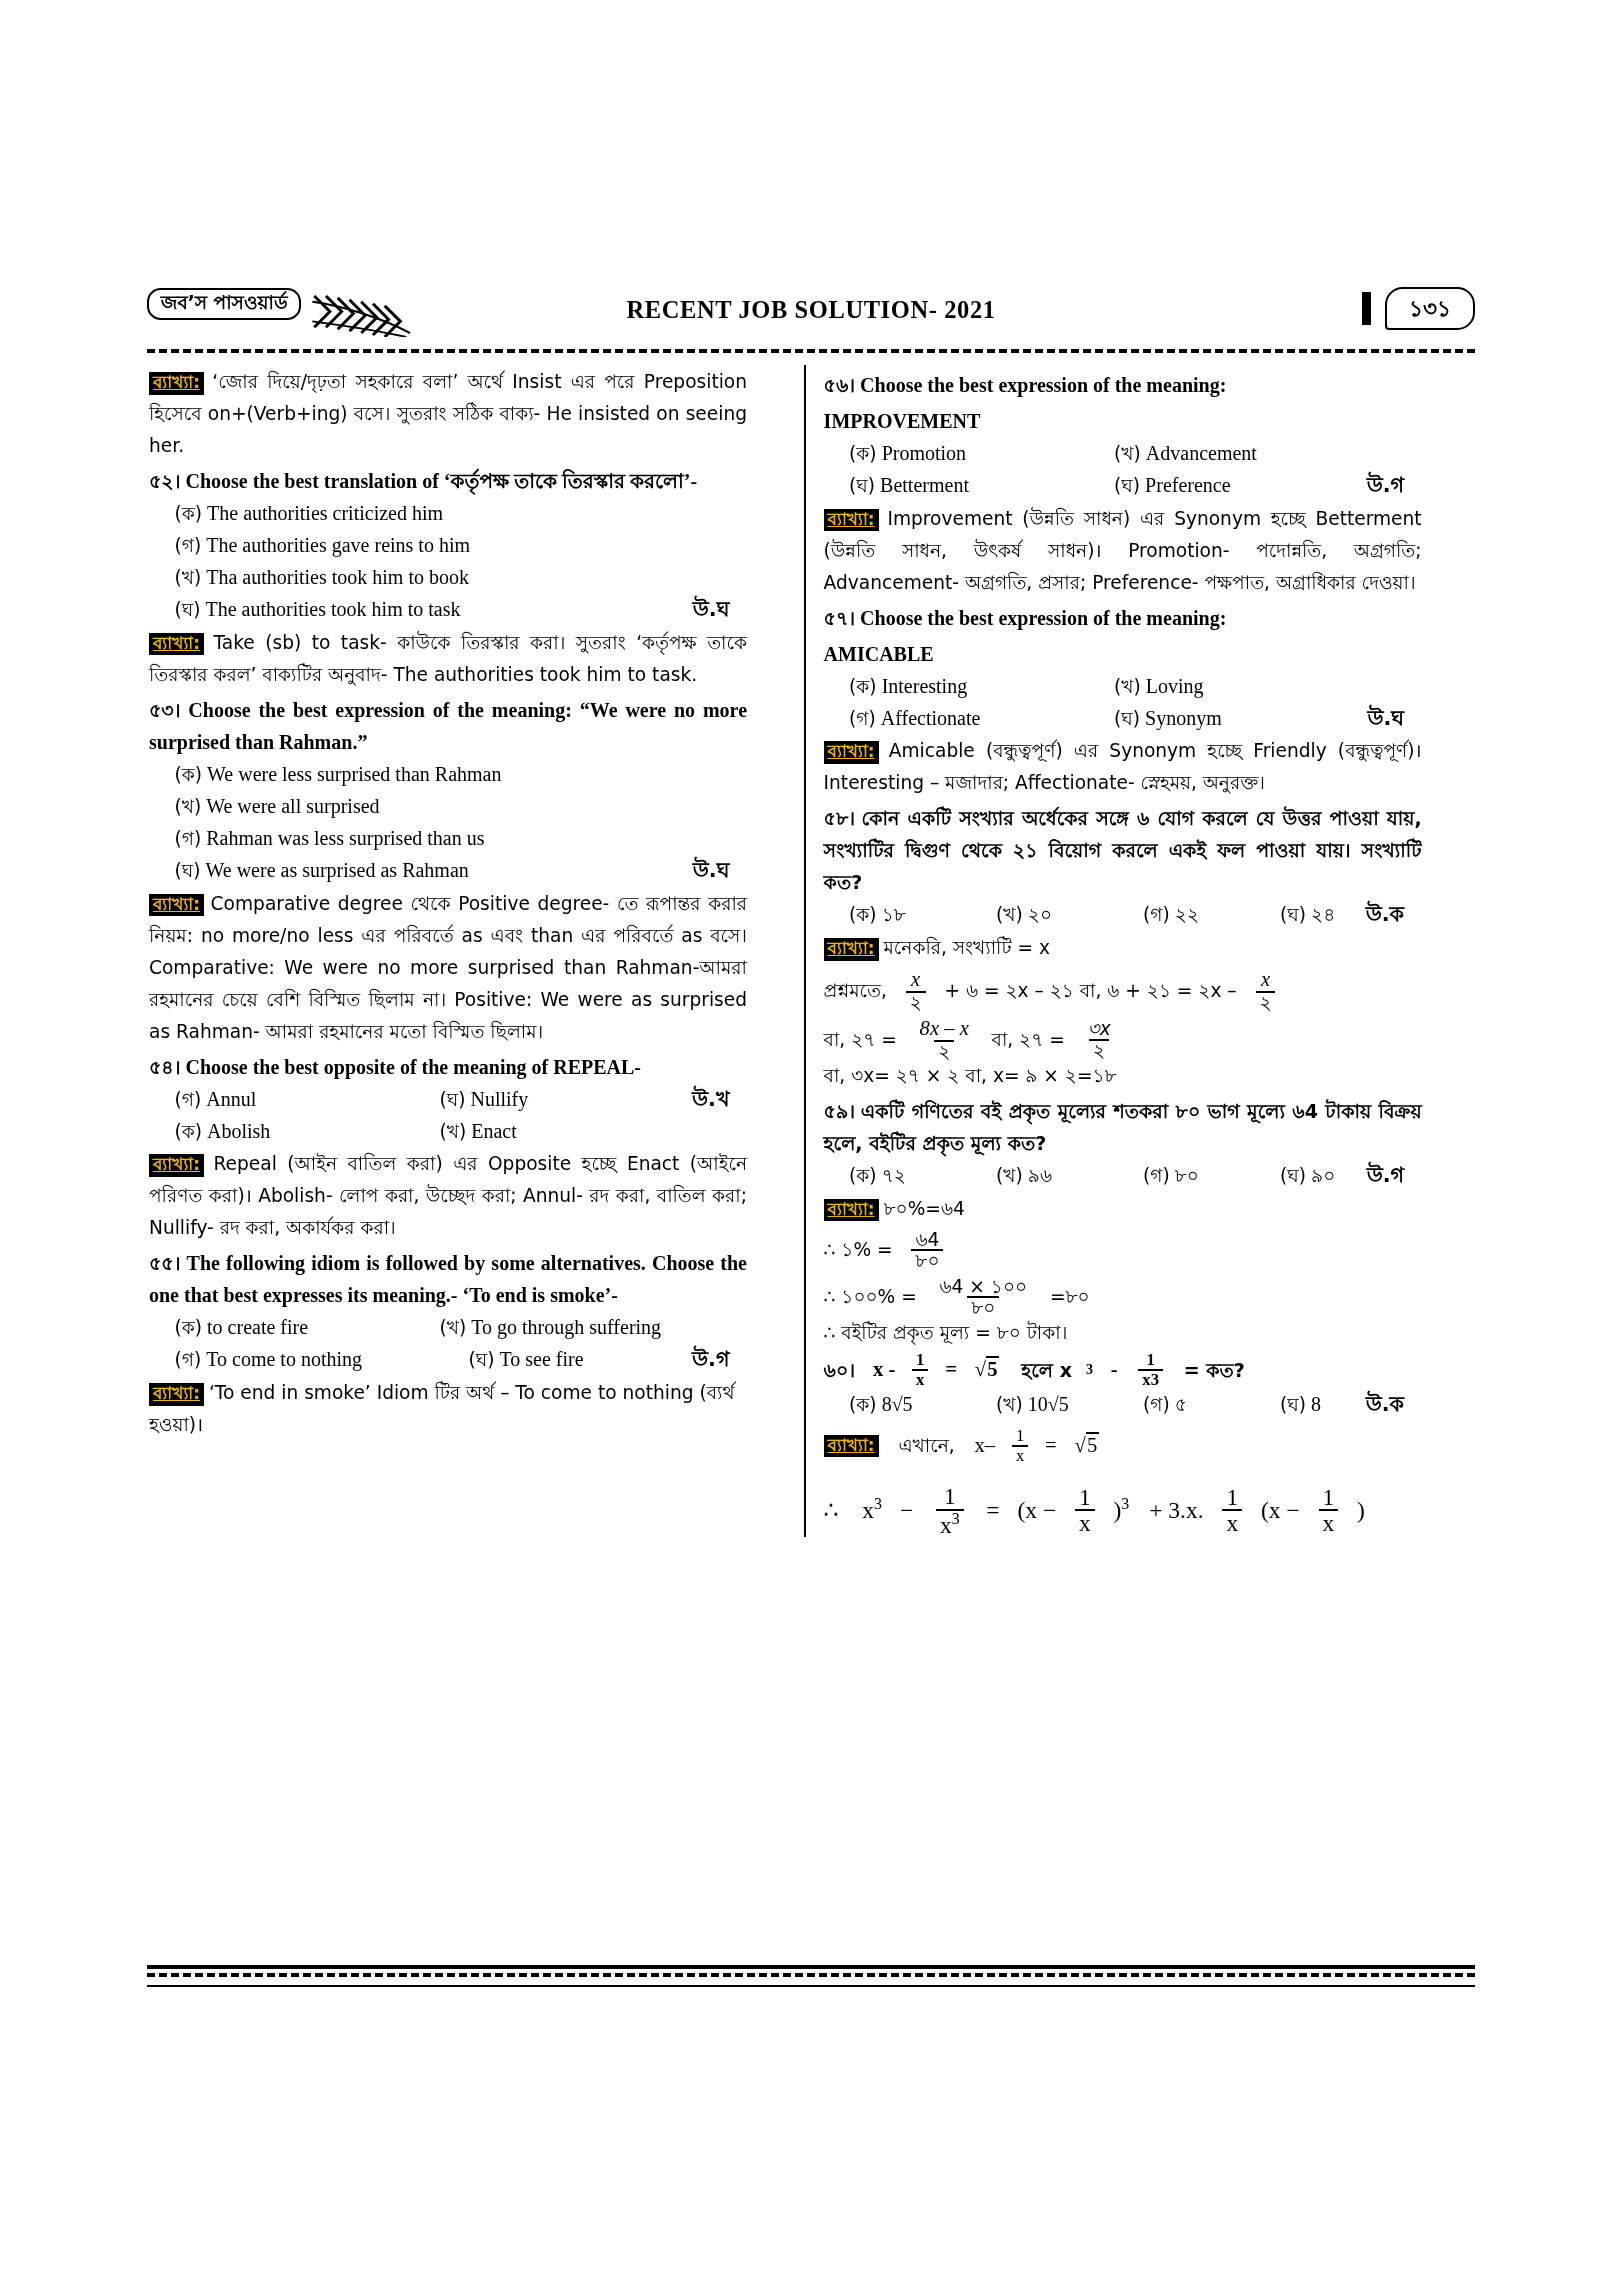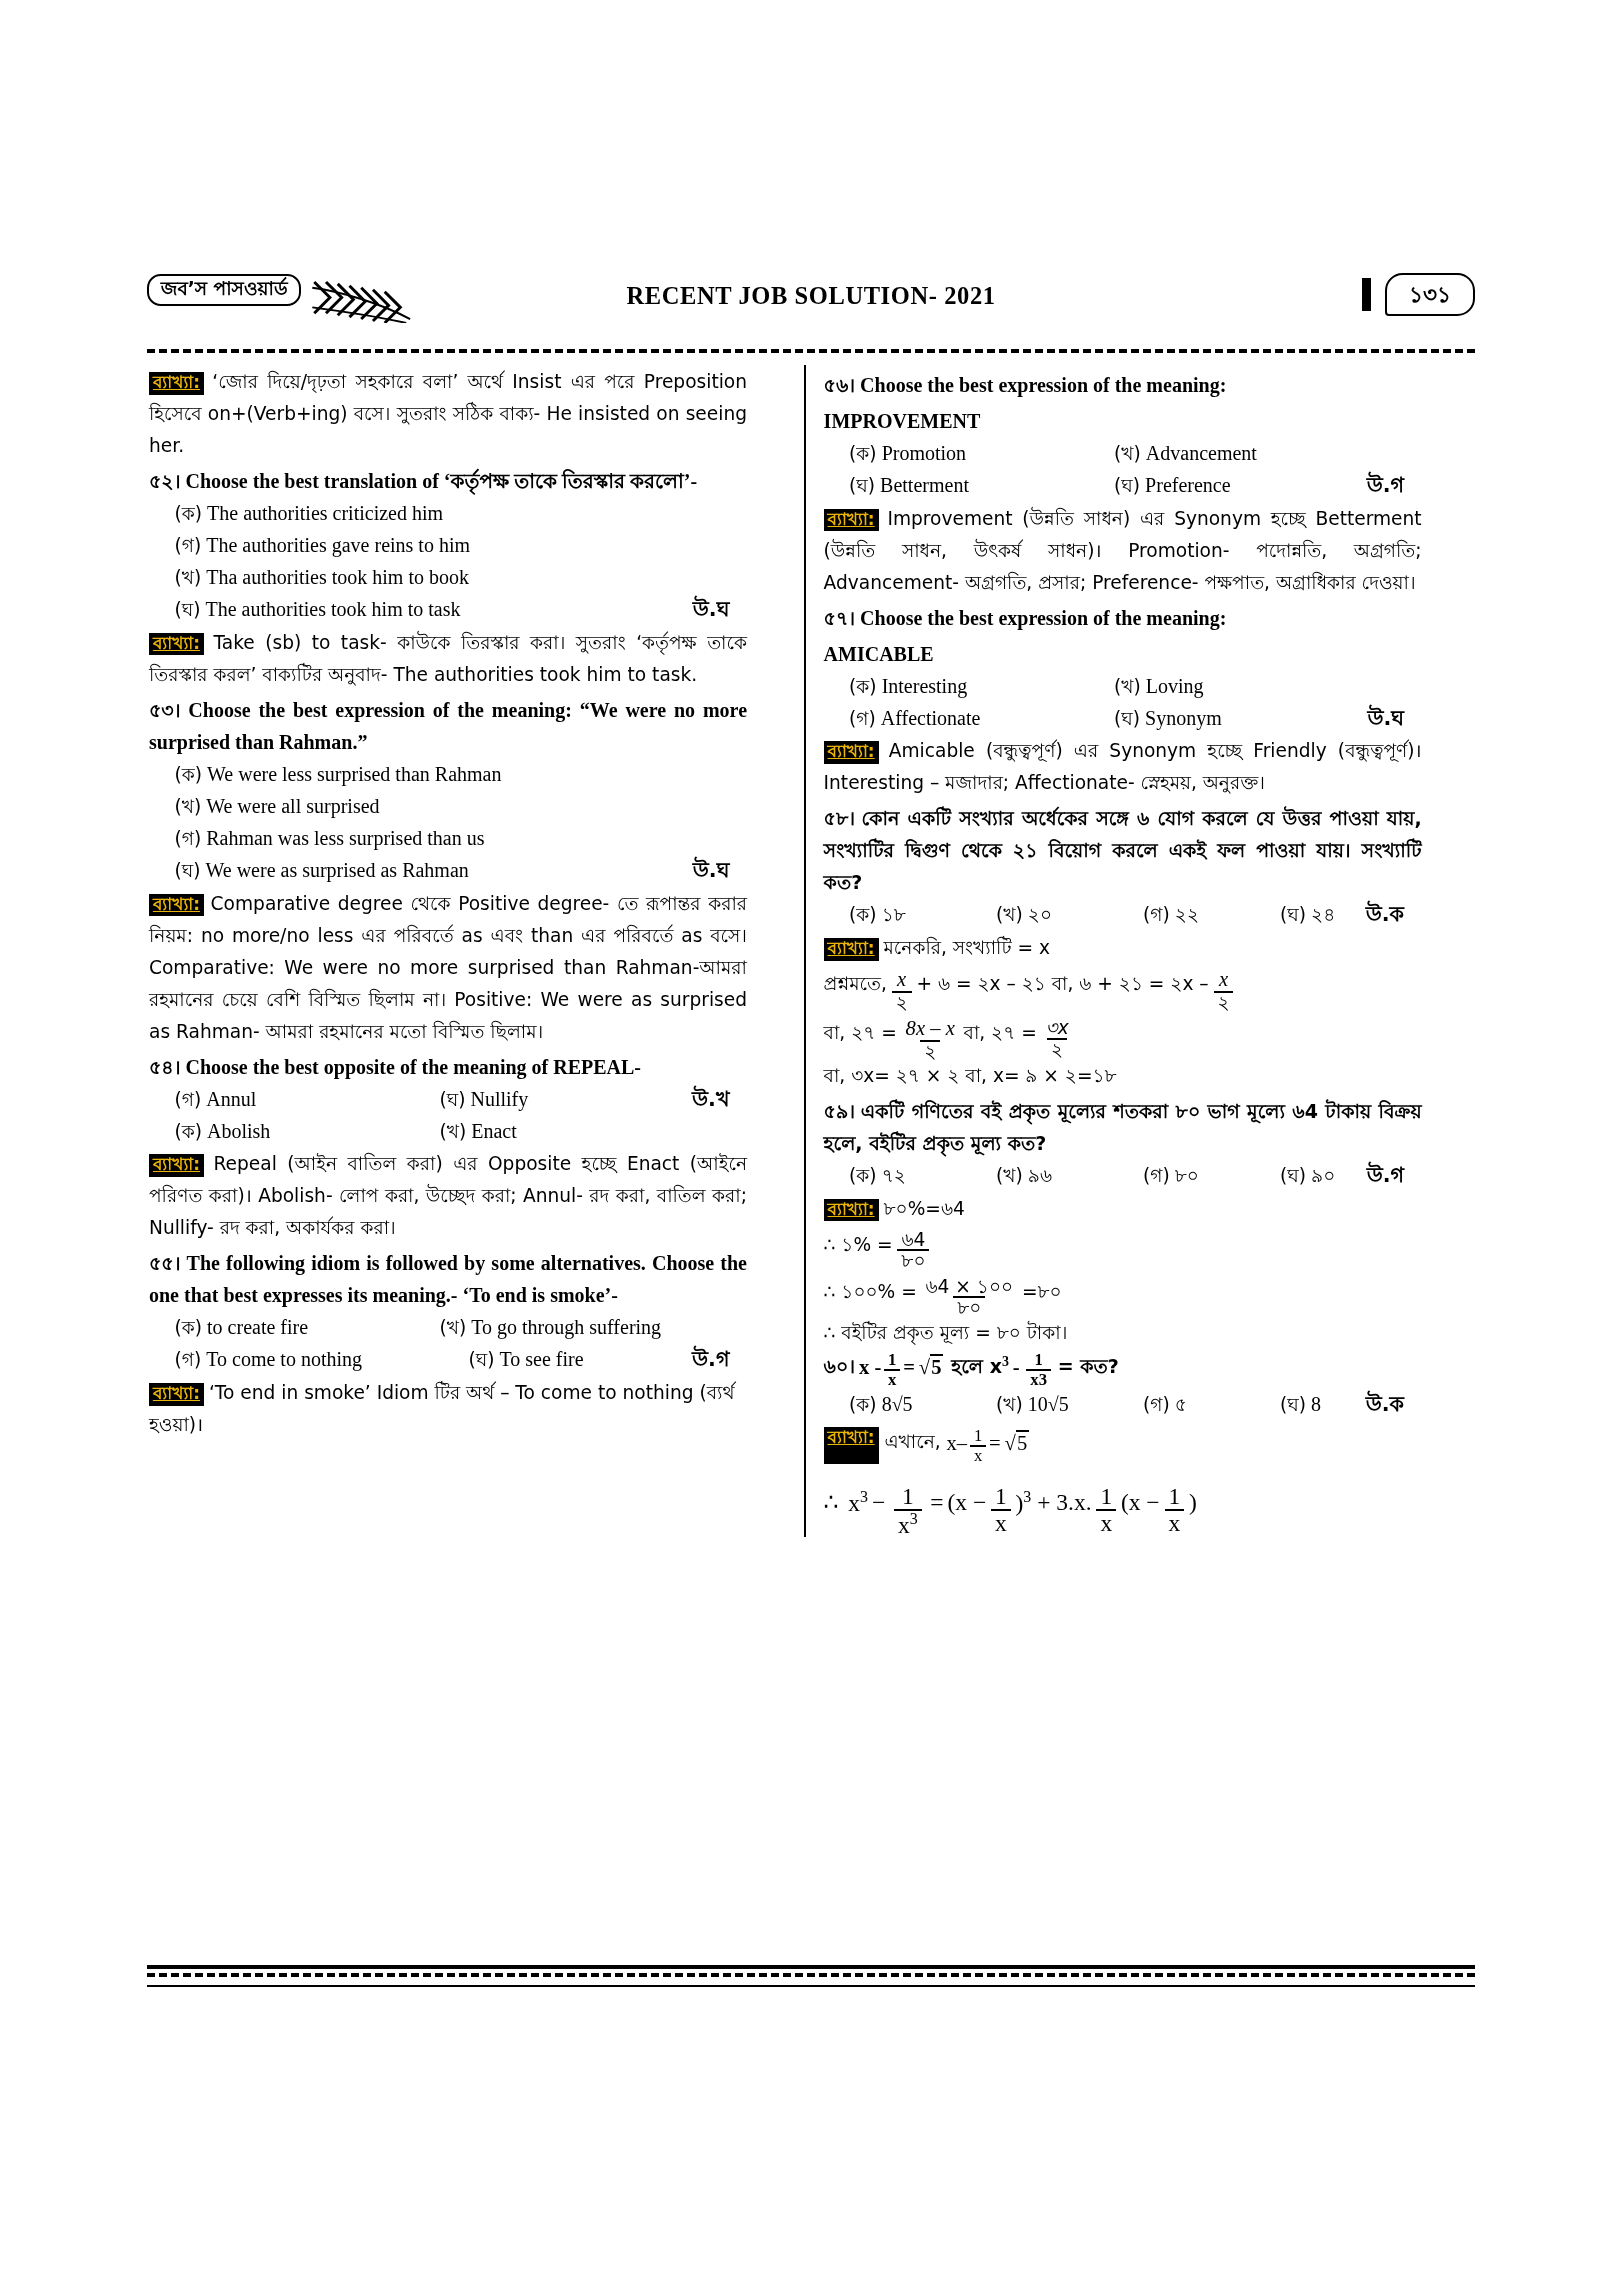--- a/index.html
+++ b/index.html
@@ -20,21 +20,21 @@
     position: absolute;
     left: 0; top: 0;
     width: 1621px;
     height: 2292px;
   }
 
   
   .header {
     position: absolute;
     left: 147px;
-    top: 272px;
+    top: 286px;
     width: 1328px;
     height: 61px;
   }
   .brand-box {
     position: absolute;
     left: 0px;
     top: 2px;
     border: 2.9px solid #000;
     border-radius: 13.7px;
     padding: 3.9px 11.8px 5.9px 11.8px;
@@ -163,23 +163,25 @@
     margin: 0 4.9px;
     line-height: 1.05;
   }
   .frac .num { padding: 0 3.9px; }
   .frac .den { padding: 0 3.9px; border-top: 2px solid #000; }
   .frac.small { font-size: 16.7px; margin: 0 2.9px; }
   .it { font-style: italic; }
   .sup { vertical-align: super; font-size: 0.68em; }
   .mathline {
     display: flex;
+    align-items: center;
     flex-wrap: wrap;
     margin-top: 5.9px;
     font-size: 20.6px;
+    gap: 14px;
   }
   .sqrt { white-space: nowrap; }
   .sqrt > span.rad { border-top: 2px solid #000; padding: 0 2px 0 1px; }
 
   
   .footer-rules {
     position: absolute;
     left: 147px;
     top: 1965px;
     width: 1328px;

